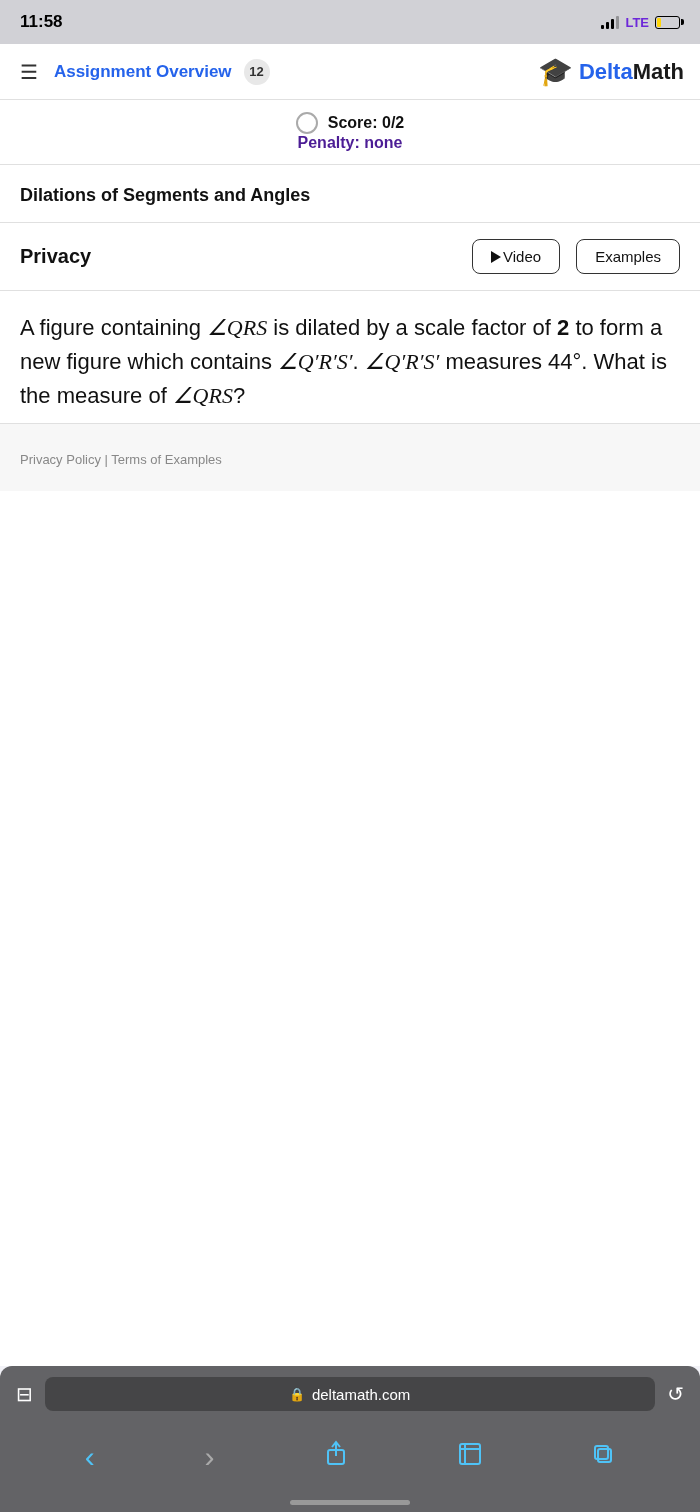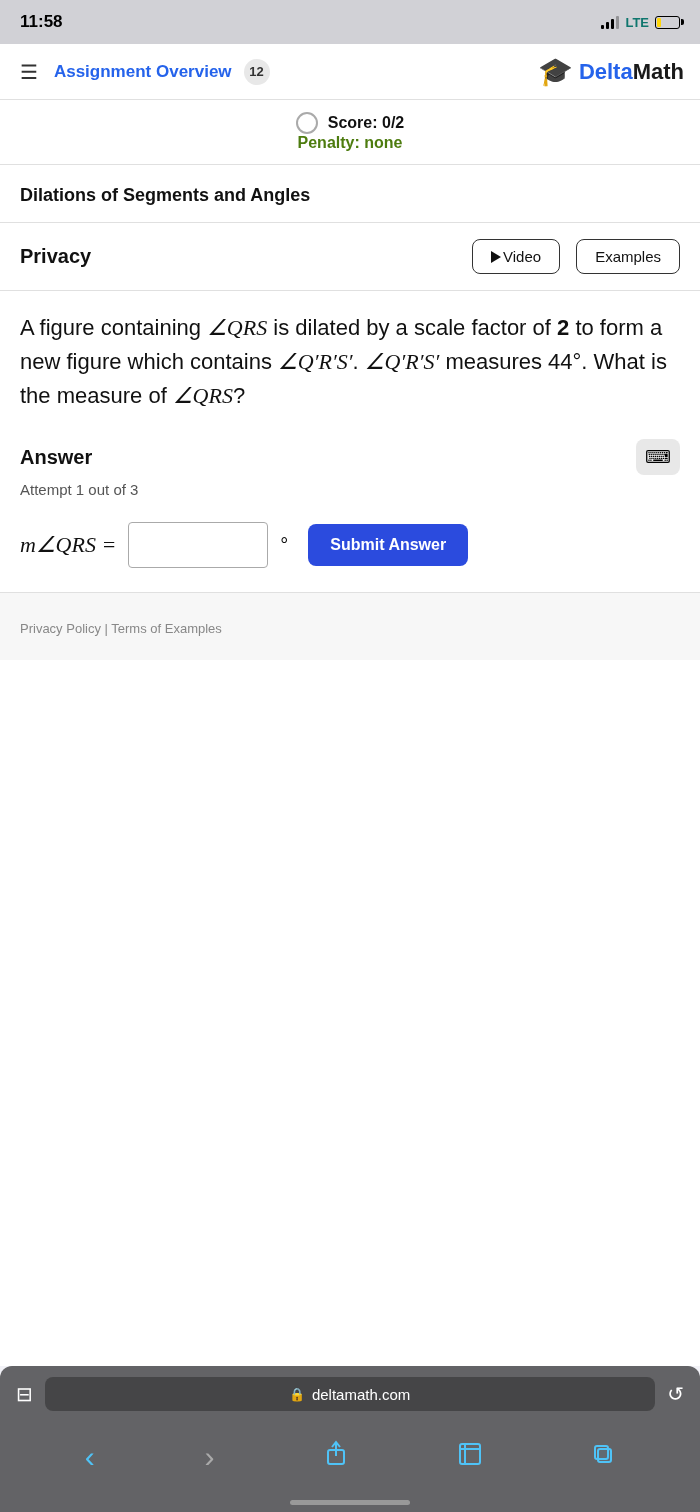--- a/index.html
+++ b/index.html
@@ -44,21 +44,21 @@
       width: 3px;
       border-radius: 1px;
     }
     .signal-bars span:nth-child(1) { height: 4px; }
     .signal-bars span:nth-child(2) { height: 7px; }
     .signal-bars span:nth-child(3) { height: 10px; }
     .signal-bars span:nth-child(4) { height: 13px; opacity: 0.3; }
     .lte-text {
       font-size: 13px;
       font-weight: 600;
-      color: #0f766e;
+      color: #6d28d9;
     }
     .battery-icon {
       width: 25px;
       height: 13px;
       border: 1.5px solid #000;
       border-radius: 3px;
       position: relative;
       display: flex;
       align-items: center;
       padding: 1px;
@@ -159,21 +159,21 @@
       border: 2px solid #aaa;
       border-radius: 50%;
     }
     .score-text {
       font-size: 16px;
       font-weight: 600;
       color: #111;
     }
     .penalty-text {
       font-size: 16px;
-      color: #4d7c0f;
+      color: #4c1d95;
     }
     .penalty-text span {
       font-weight: 600;
     }
 
     
     .section-title {
       padding: 20px 20px 16px;
       border-bottom: 1px solid #e0e0e0;
     }
@@ -451,33 +451,20 @@
       <span>Examples</span>
     </button>
   </div>
 
   <div class="question-body">
     <div class="question-text">
       <p>A figure containing <span class="math-italic">∠QRS</span> is dilated by a scale factor of <strong>2</strong> to form a new figure which contains <span class="math-italic">∠Q′R′S′</span>. <span class="math-italic">∠Q′R′S′</span> measures 44°. What is the measure of <span class="math-italic">∠QRS</span>?</p>
     </div>
   </div>
 
-  <div class="answer-section">
-    <div class="answer-header">
-      <span class="answer-label">Answer</span>
-      <button class="keyboard-btn">⌨</button>
-    </div>
-    <p class="attempt-text">Attempt 1 out of 3</p>
-    <div class="answer-input-row">
-      <span class="math-label">m<span style="font-style:italic;">∠QRS</span> =</span>
-      <input class="answer-input" type="text" style="">
-      <span class="degree-symbol">°</span>
-      <button class="submit-btn">Submit Answer</button>
-    </div>
-  </div>
 
   <div class="footer">
     <div class="footer-links">
       <a href="#">Privacy Policy</a>
       <span> | </span>
       <a href="#">Terms of Examples</a>
     </div>
   </div>
 
 </div>

